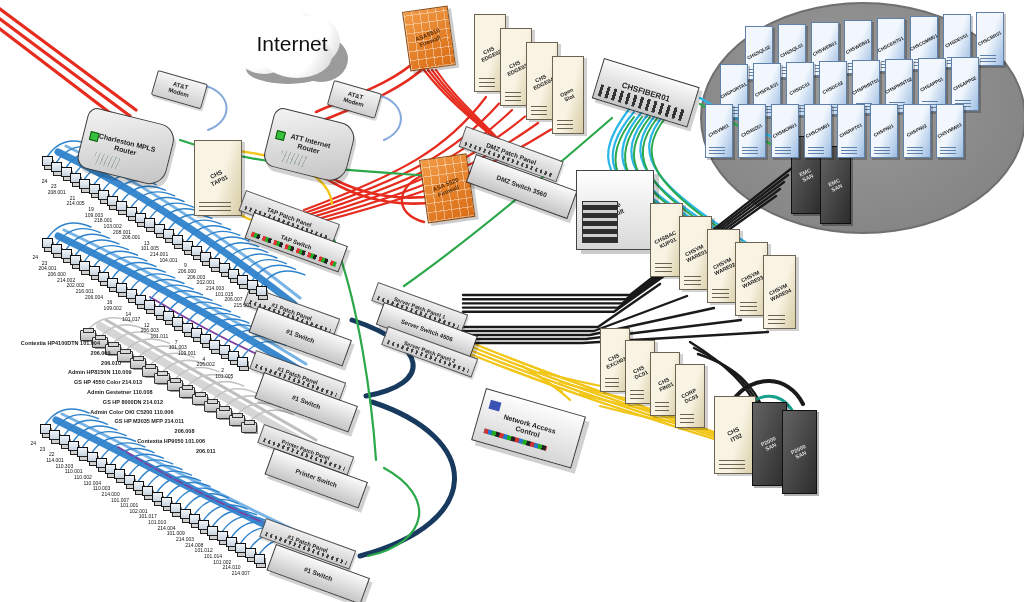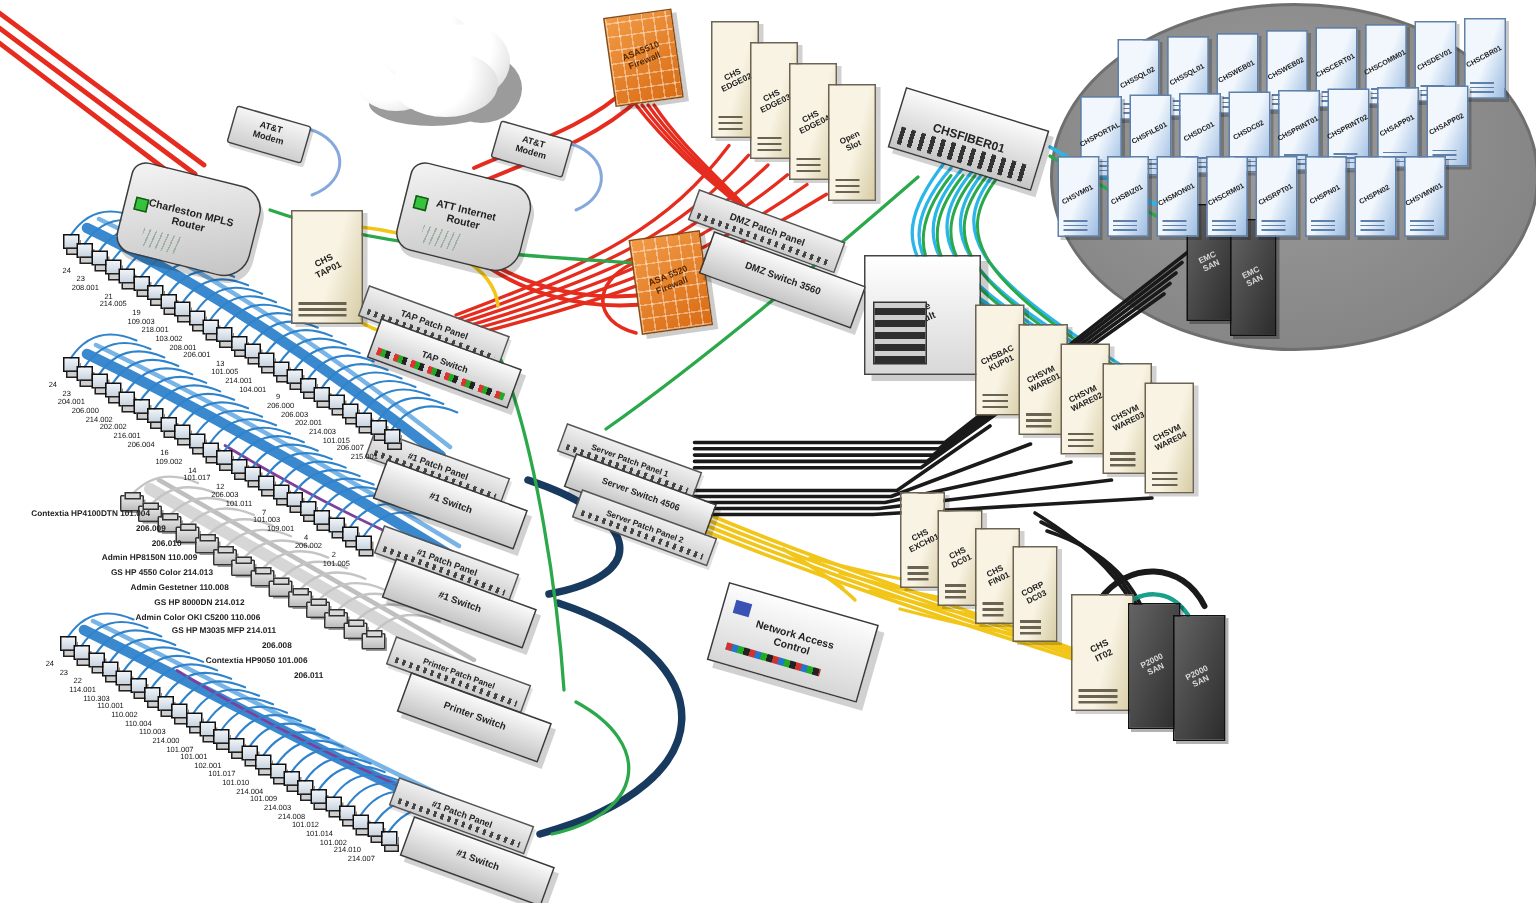--- a/index.html
+++ b/index.html
@@ -240,20 +240,21 @@
       <path d="M247.20000000000002 424.3q18 -22 46 -10" fill="none" stroke="#c4c4c4" stroke-width="1.6" stroke-linecap="round" stroke-linejoin="round"></path>
     </svg>
 
   <div id="cloud" class="abs" style="left:236px;top:2px;width:112px;height:88px">
     <div class="sh" style="left:58px;top:34px;width:54px;height:46px"></div>
     <div class="sh" style="left:10px;top:52px;width:84px;height:30px"></div>
     <div class="p" style="left:0;top:28px;width:56px;height:44px"></div>
     <div class="p" style="left:18px;top:4px;width:62px;height:52px"></div>
     <div class="p" style="left:46px;top:14px;width:58px;height:50px"></div>
     <div class="p" style="left:26px;top:32px;width:70px;height:44px"></div>
+    <div class="txt">Internet</div>
   </div>
 
 <div class="abs router" style="left: 90px; top: 106px; width: 88px; height: 60px; transform: rotate(14deg); transform-origin: 0px 0px;">
       <span class="lbl" style="font-size: 7px;">Charleston MPLS
 Router</span>
     </div>
     <div class="abs router" style="left: 276px; top: 106px; width: 82px; height: 58px; transform: rotate(14deg); transform-origin: 0px 0px;">
       <span class="lbl" style="font-size: 7px;">ATT Internet
 Router</span>
     </div>

